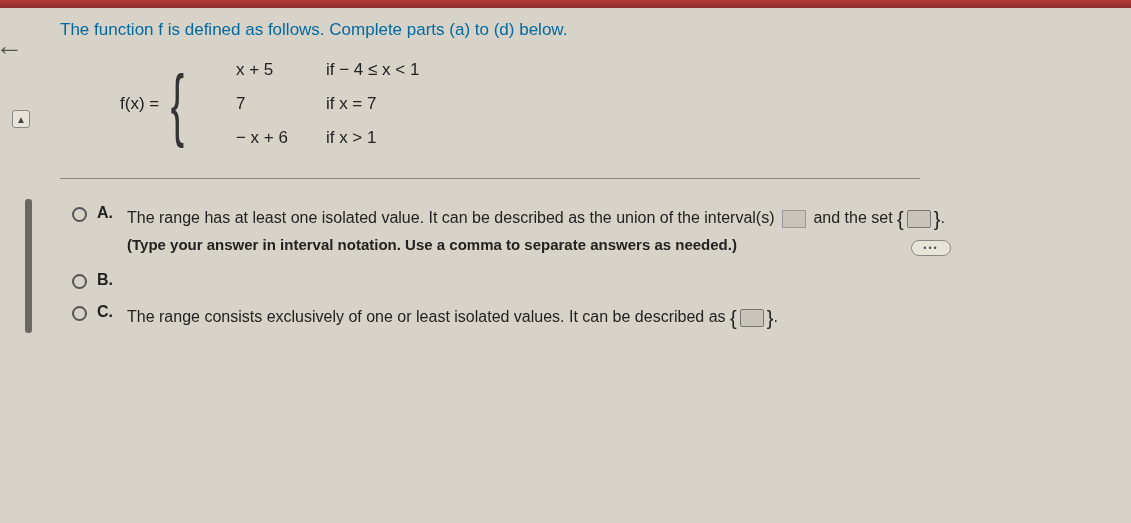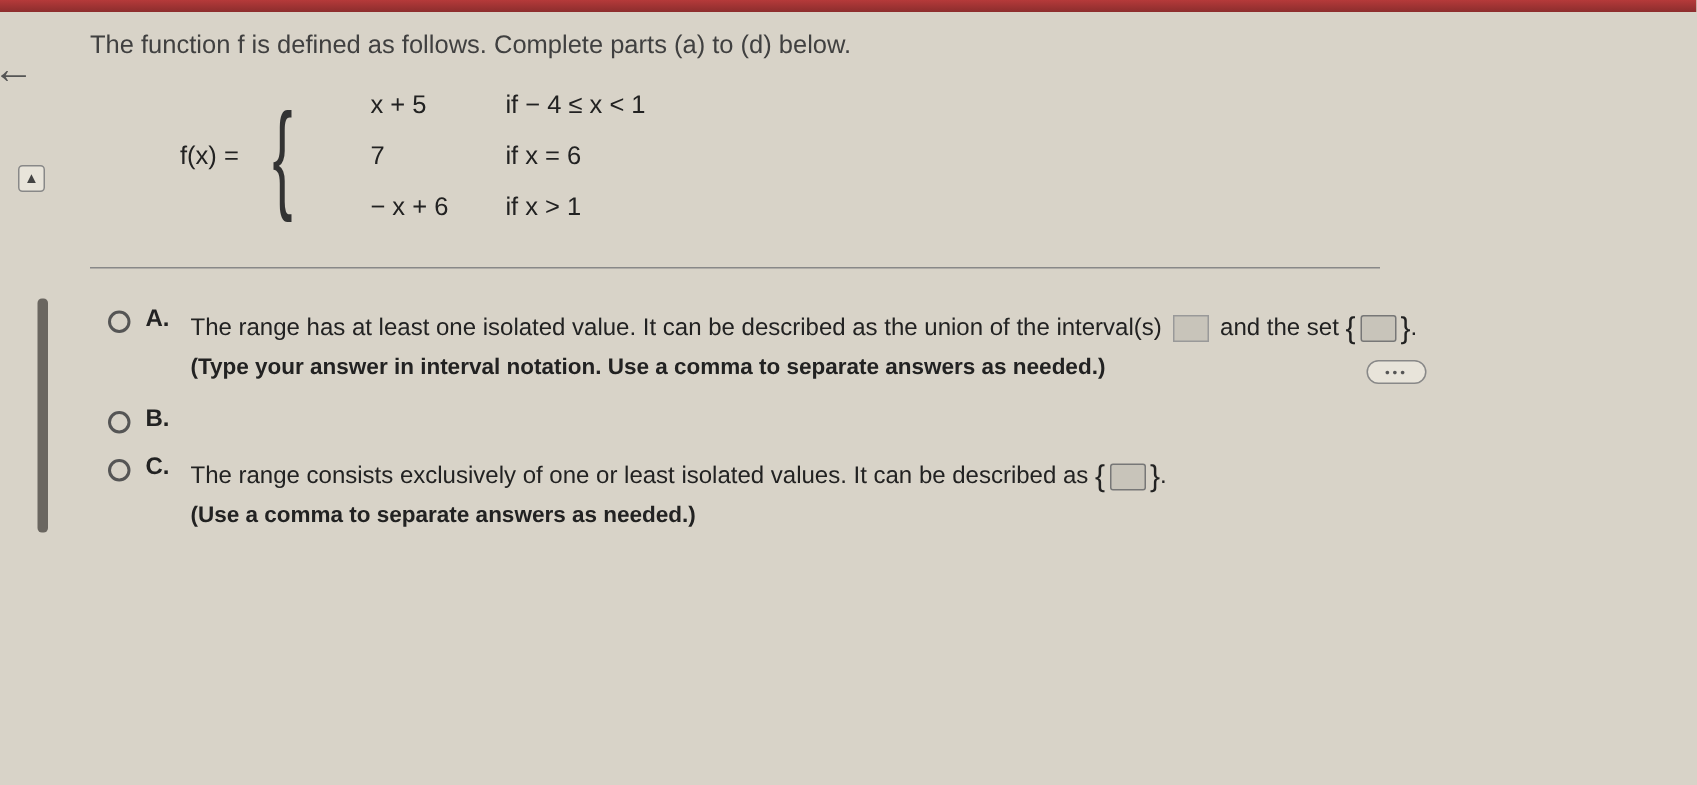--- a/index.html
+++ b/index.html
@@ -38,33 +38,33 @@
     border-radius: 3px;
     display: flex;
     align-items: center;
     justify-content: center;
     font-size: 10px;
     color: #444;
     cursor: pointer;
   }
   .prompt {
     font-size: 17px;
-    color: #404040;
+    color: #0369a1;
     margin-bottom: 20px;
     font-weight: 500;
   }
   .piecewise {
     display: flex;
     align-items: center;
     margin-left: 60px;
     margin-bottom: 30px;
     font-size: 17px;
     color: #222;
   }
-  .fx-label { margin-right: 16px; }
+  .fx-label { margin-right: 5px; }
   .brace {
     font-size: 80px;
     line-height: 0.8;
     font-weight: 100;
     margin-right: 8px;
     transform: scaleX(0.5);
     color: #333;
   }
   .cases { display: flex; flex-direction: column; gap: 14px; margin-left: 37px; }
   .case-row { display: flex; }
@@ -170,21 +170,21 @@
   <div class="piecewise">
     <span class="fx-label">f(x) =</span>
     <span class="brace">{</span>
     <div class="cases">
       <div class="case-row">
         <span class="case-expr">x + 5</span>
         <span class="case-cond">if − 4 ≤ x &lt; 1</span>
       </div>
       <div class="case-row">
         <span class="case-expr">7</span>
-        <span class="case-cond">if x = 6</span>
+        <span class="case-cond">if x = 7</span>
       </div>
       <div class="case-row">
         <span class="case-expr">− x + 6</span>
         <span class="case-cond">if x &gt; 1</span>
       </div>
     </div>
   </div>
 
   <hr class="divider">
   <div class="more-pill">•••</div>
@@ -208,18 +208,17 @@
       <span class="radio"></span>
       <span class="opt-letter">B.</span>
     </div>
 
     <div class="option">
       <span class="radio"></span>
       <span class="opt-letter">C.</span>
       <span class="opt-body">
         <span>The range consists exclusively of one or least isolated values. It can be described as </span>
         <span class="set-braces">{</span><span class="blank-box inset"></span><span class="set-braces">}</span><span>.</span>
-        <span class="hint">(Use a comma to separate answers as needed.)</span>
       </span>
     </div>
 
   </div>
 </div>
 
 </body></html>

